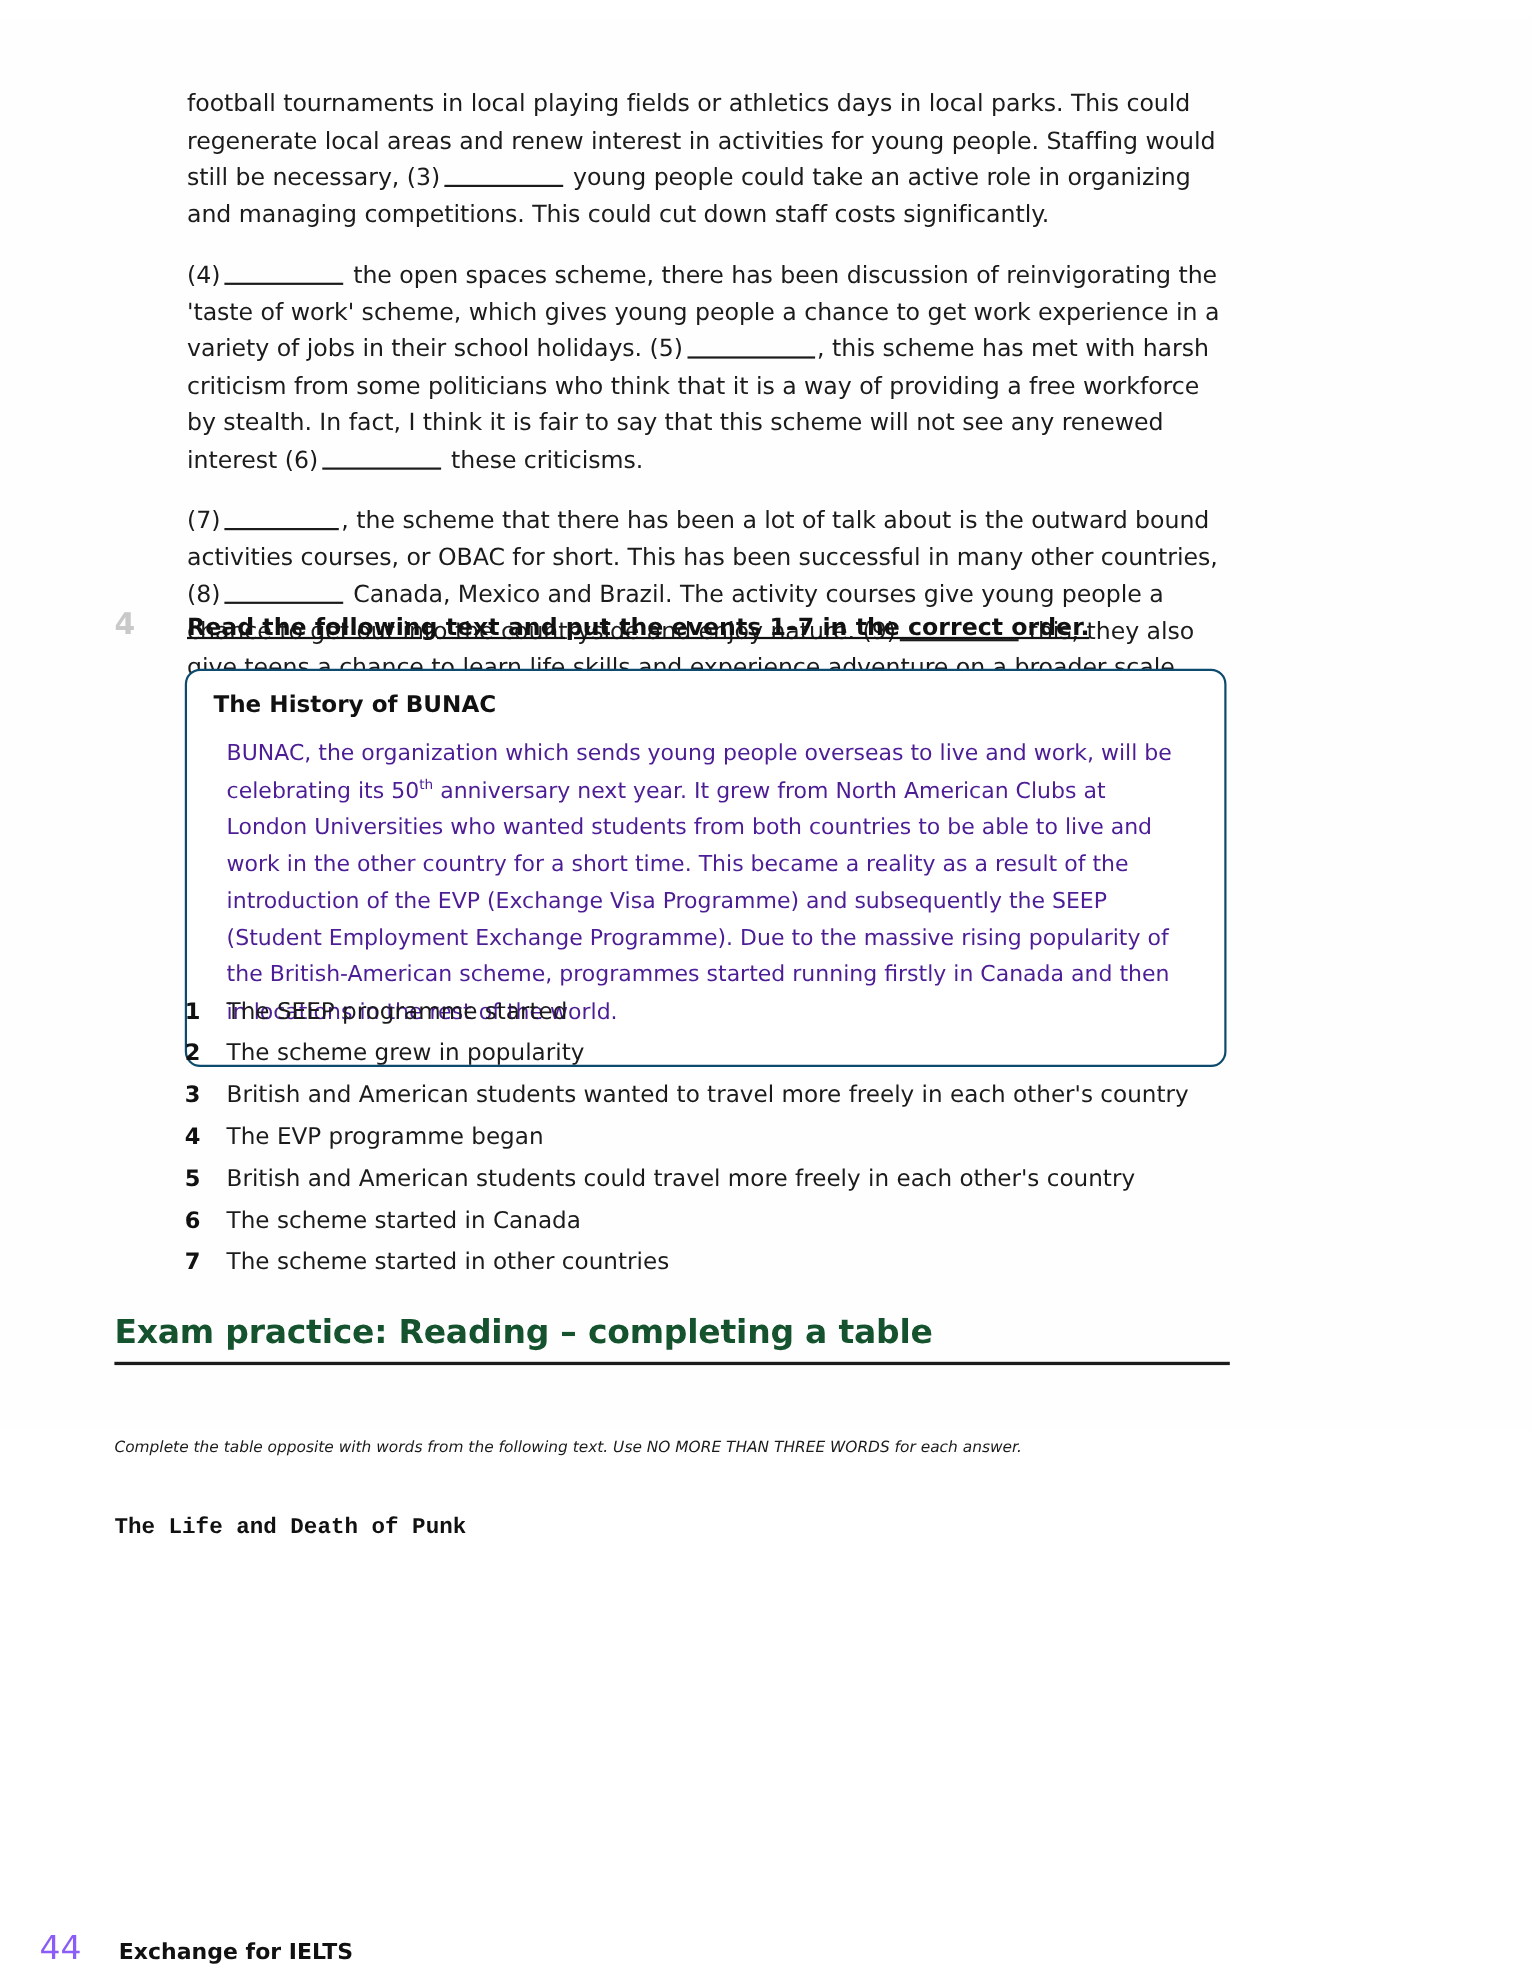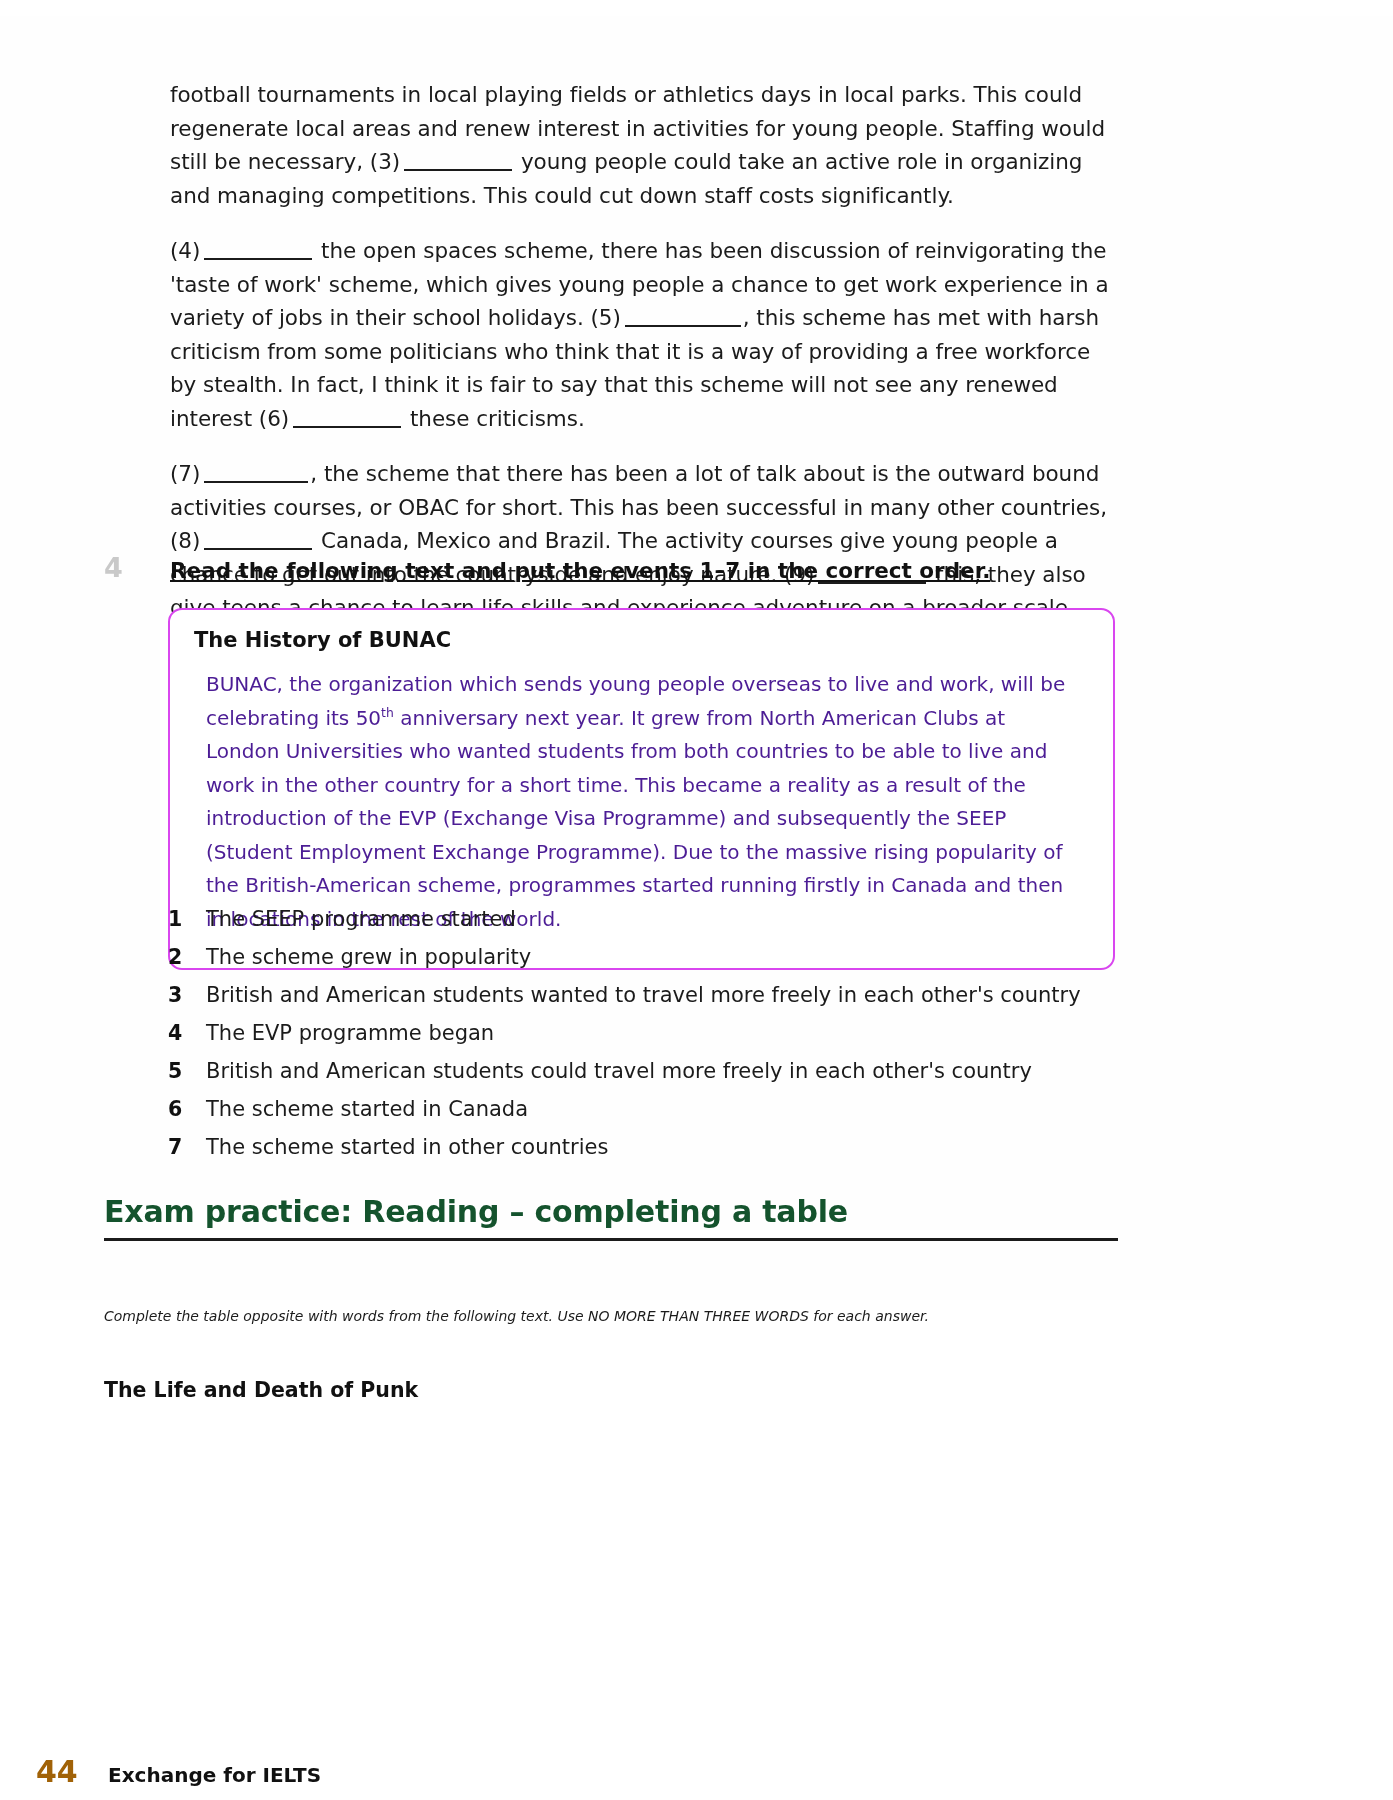--- a/index.html
+++ b/index.html
@@ -73,21 +73,21 @@
     text-decoration: underline;
   }
 
   
   .reading-box {
     position: absolute;
     left: 168px;
     top: 592px;
     width: 947px;
     box-sizing: border-box;
-    border: 2px solid #d946ef;
+    border: 2px solid #0c4a6e;
     border-radius: 14px;
     padding: 18px 24px 20px 24px;
     background: #ffffff;
   }
   .reading-box .box-title {
     font-size: 21px;
     font-weight: 700;
     margin: 0 0 16px 0;
     color: #111;
   }
@@ -163,20 +163,21 @@
   }
 
   .subhead {
     position: absolute;
     left: 104px;
     top: 1362px;
     width: 1010px;
     font-size: 20.5px;
     font-weight: 700;
     color: #111;
+    font-family: Liberation Mono, monospace;
   }
 
   .passage {
     position: absolute;
     left: 104px;
     top: 1400px;
     width: 1010px;
     font-size: 21px;
     line-height: 32px;
     color: #1b1b1b;
@@ -186,22 +187,22 @@
   .footer {
     position: absolute;
     left: 36px;
     top: 1738px;
     width: 1100px;
     display: flex;
     align-items: baseline;
   }
   .footer .folio {
     font-size: 30px;
-    font-weight: 700;
-    color: #a16207;
+    font-weight: 400;
+    color: #8b5cf6;
     width: 72px;
     flex: 0 0 72px;
   }
   .footer .running {
     font-size: 20px;
     font-weight: 700;
     color: #111;
   }
 </style>
 </head>

